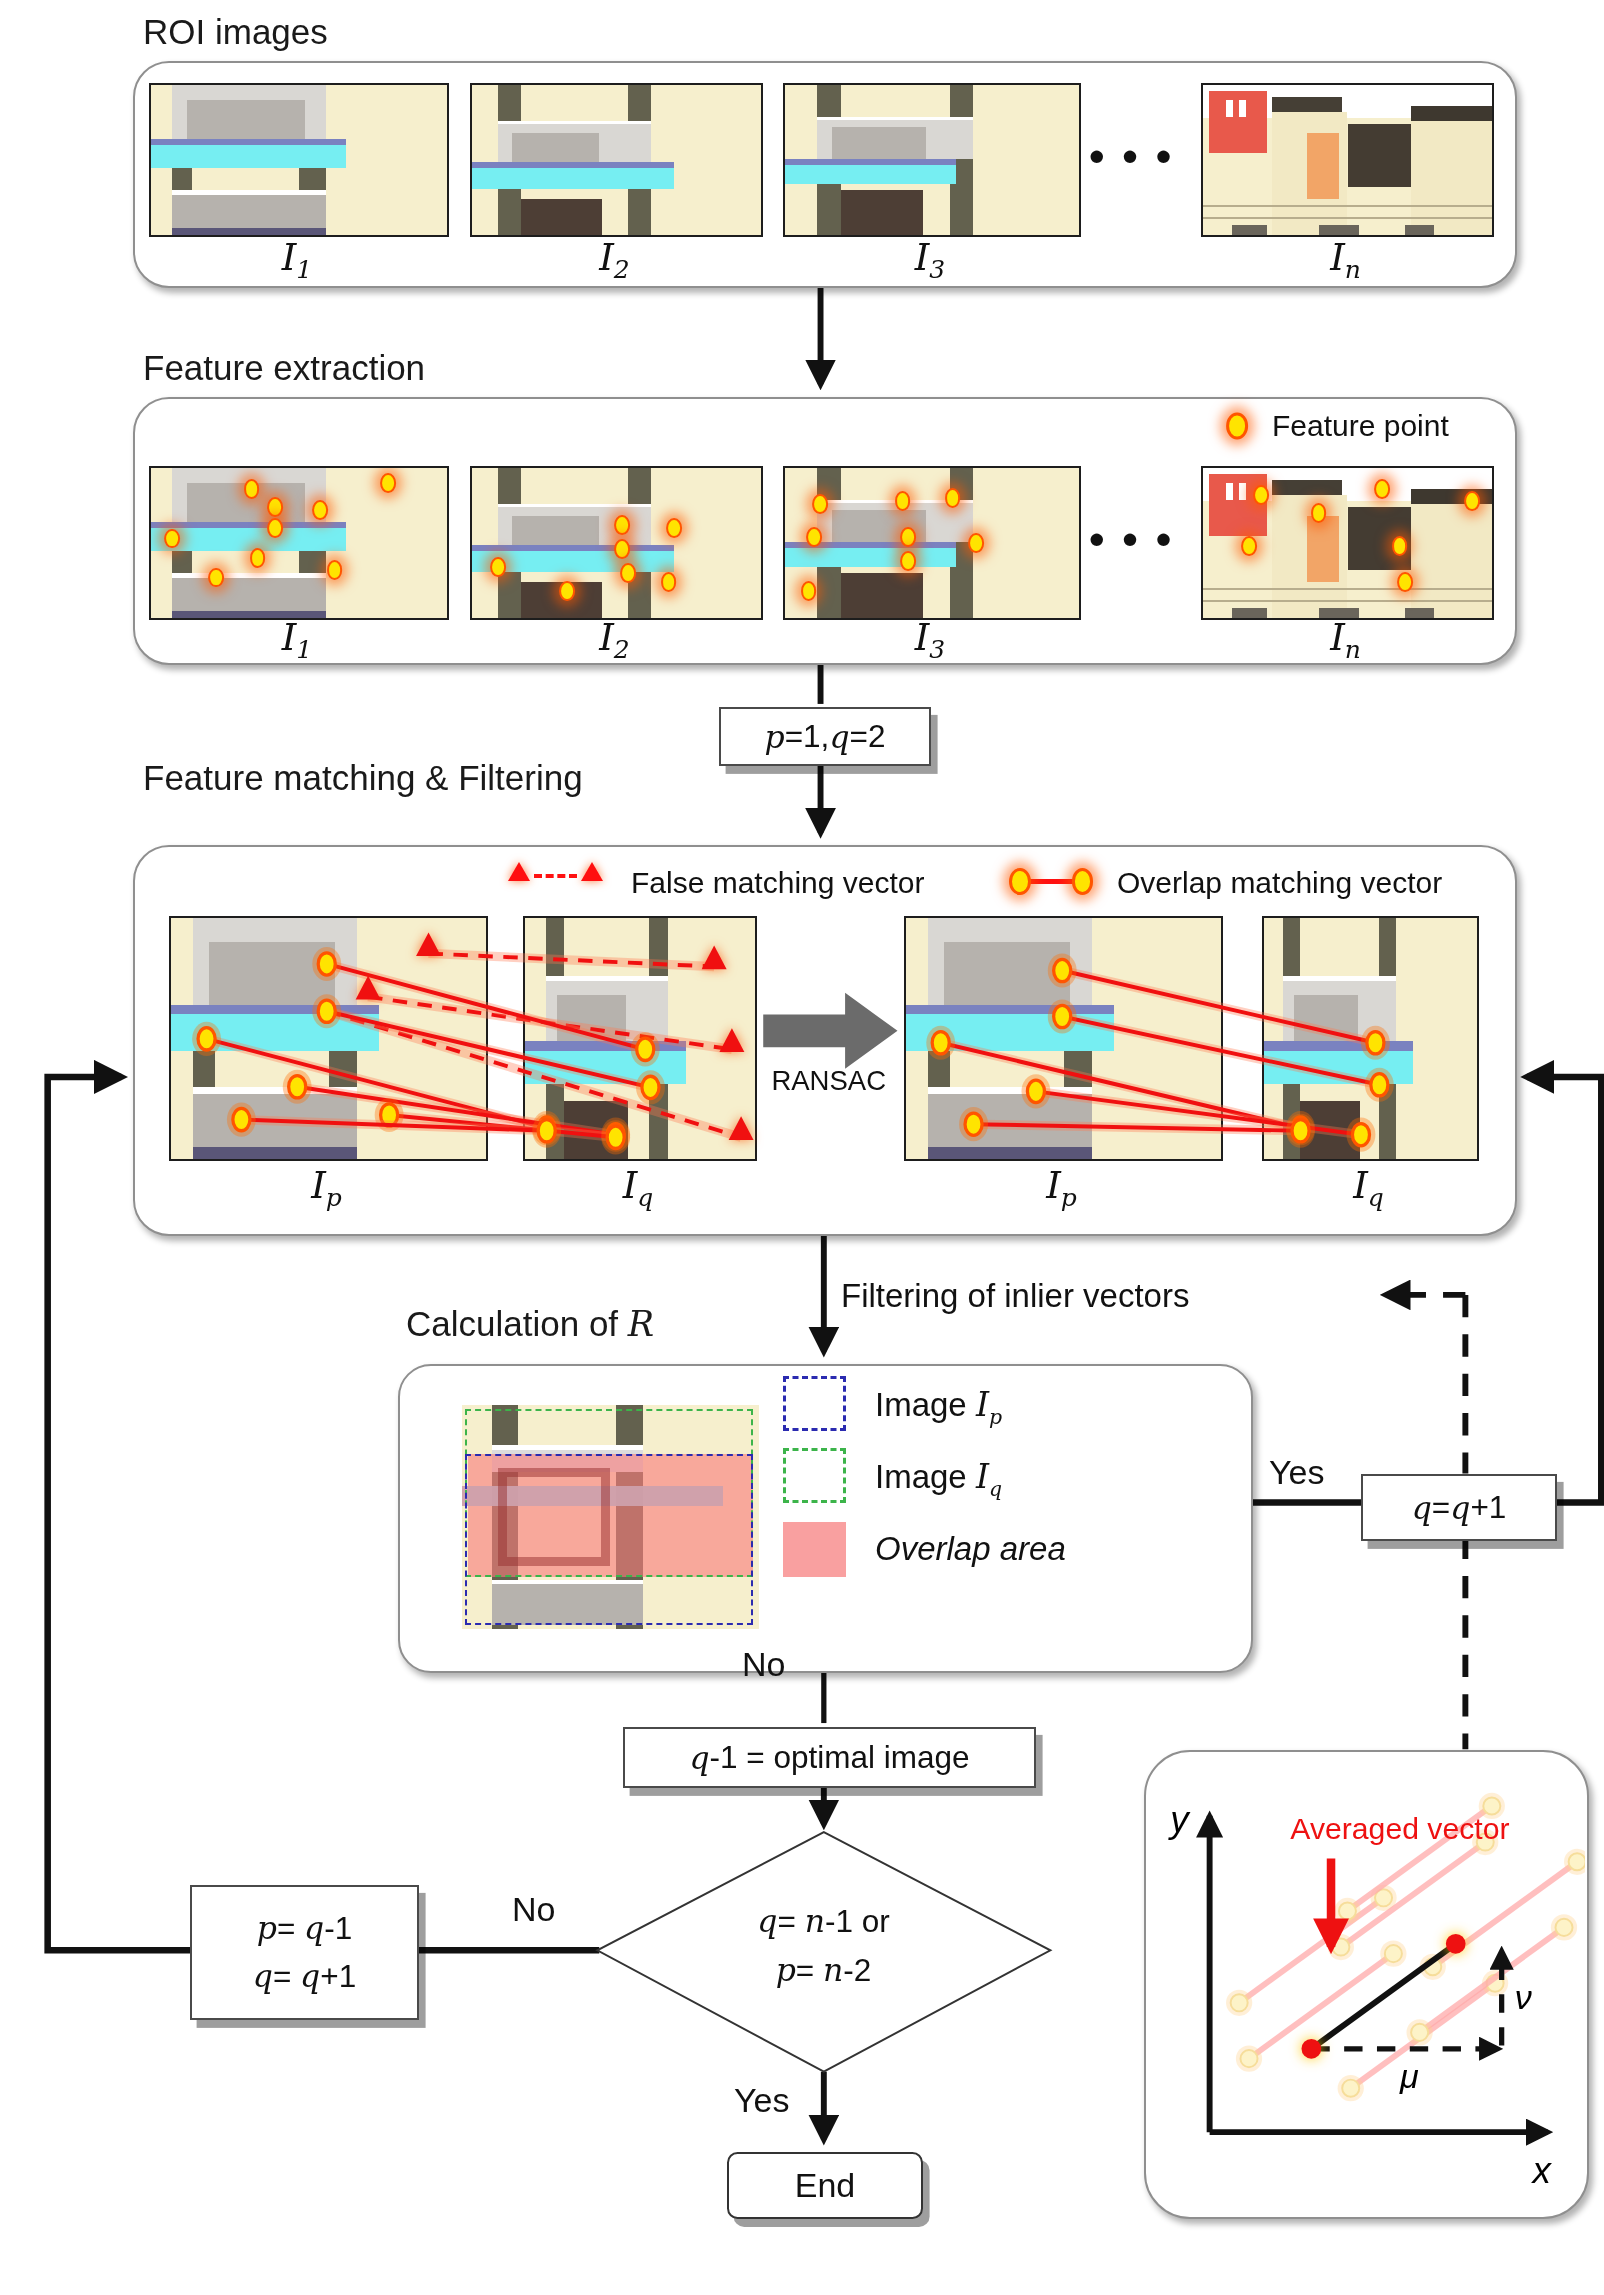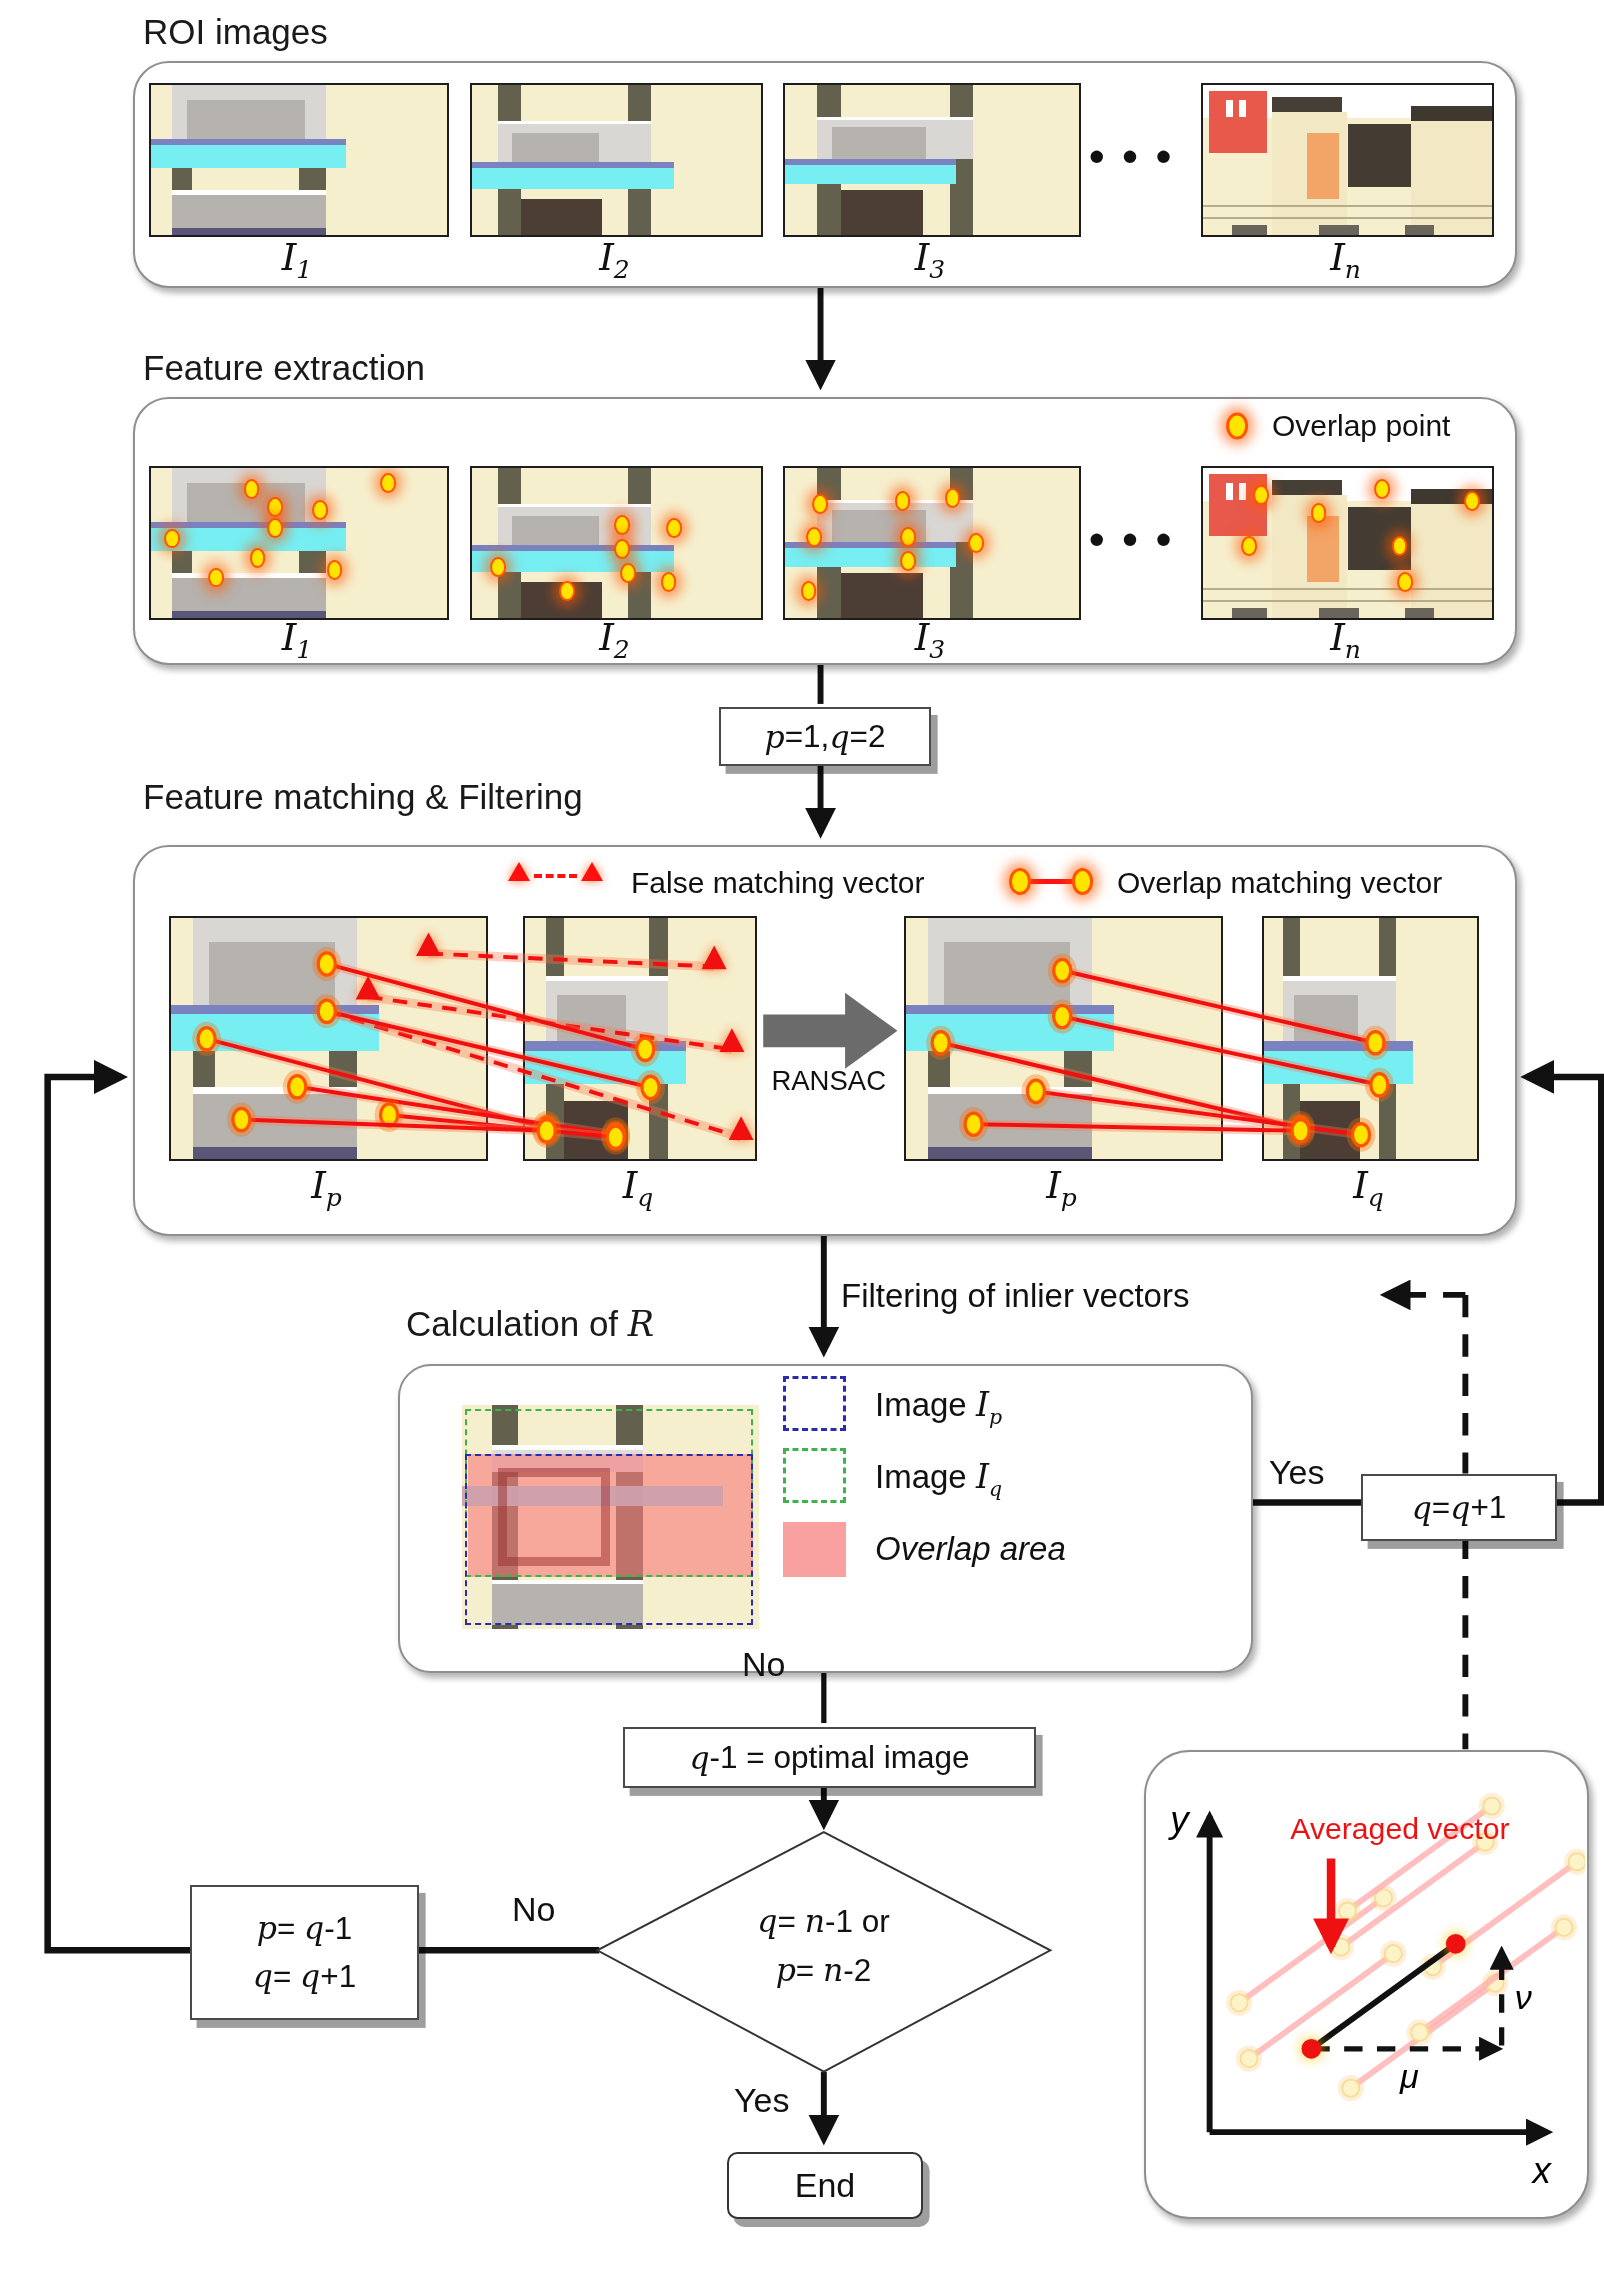--- a/index.html
+++ b/index.html
@@ -128,21 +128,21 @@
       <div class="scene-part" style="left: 70%; top: 93%; width: 10%; height: 7%; background: rgb(106, 101, 91);"></div>
     </div>
   <div class="img-label" style="left:128px;top:236px;width:296px;"><i><i>I</i></i><sub>1</sub></div>
   <div class="img-label" style="left:449px;top:236px;width:289px;"><i><i>I</i></i><sub>2</sub></div>
   <div class="img-label" style="left:762px;top:236px;width:294px;"><i><i>I</i></i><sub>3</sub></div>
   <div class="img-label" style="left:1180px;top:236px;width:289px;"><i><i>I</i></i><sub><i>n</i></sub></div>
 
   <div class="abs sec-title" style="left:122px;top:348px;">Feature extraction</div>
   <div class="round-box" style="left:112px;top:397px;width:1380px;height:264px;"></div>
   <div class="fp" style="left:1216px;top:426px;z-index:4;"></div>
-  <div class="abs legend-text" style="left:1251px;top:409px;">Overlap point</div>
+  <div class="abs legend-text" style="left:1251px;top:409px;">Feature point</div>
   <div class="img-frame" style="left:128px;top:466px;width:296px;height:150px;">
       <div class="scene-part" style="left: 7%; top: 0%; width: 7%; height: 100%; background: rgb(99, 97, 78);"></div>
       <div class="scene-part" style="left: 50%; top: 0%; width: 9%; height: 100%; background: rgb(99, 97, 78);"></div>
       <div class="scene-part" style="left: 7%; top: 0%; width: 52%; height: 37%; background: rgb(217, 215, 211);"></div>
       <div class="scene-part" style="left: 12%; top: 10%; width: 40%; height: 26%; background: rgb(182, 178, 173);"></div>
       <div class="scene-part" style="left: 0%; top: 36%; width: 66%; height: 4%; background: rgb(122, 130, 192);"></div>
       <div class="scene-part" style="left: 0%; top: 40%; width: 66%; height: 15%; background: rgb(118, 238, 242);"></div>
       <div class="scene-part" style="left: 7%; top: 70%; width: 52%; height: 3%; background: rgb(255, 255, 255);"></div>
       <div class="scene-part" style="left: 7%; top: 73%; width: 52%; height: 22%; background: rgb(182, 178, 173);"></div>
       <div class="scene-part" style="left: 7%; top: 95%; width: 52%; height: 5%; background: rgb(90, 86, 120);"></div>
@@ -216,21 +216,21 @@
       <div class="fp small" style="left: 68%; top: 52%;"></div>
       <div class="fp small" style="left: 70%; top: 76%;"></div>
     </div>
   <div class="img-label" style="left:128px;top:616px;width:296px;"><i><i>I</i></i><sub>1</sub></div>
   <div class="img-label" style="left:449px;top:616px;width:289px;"><i><i>I</i></i><sub>2</sub></div>
   <div class="img-label" style="left:762px;top:616px;width:294px;"><i><i>I</i></i><sub>3</sub></div>
   <div class="img-label" style="left:1180px;top:616px;width:289px;"><i><i>I</i></i><sub><i>n</i></sub></div>
 
   <div class="proc-box math" style="left:698px;top:707px;width:208px;height:55px;"><i>p</i>=1, <i>q</i>=2</div>
 
-  <div class="abs sec-title" style="left:122px;top:777px;text-align:right;">Feature matching &amp; Filtering</div>
+  <div class="abs sec-title" style="left:122px;top:758px;text-align:right;">Feature matching &amp; Filtering</div>
   <div class="round-box" style="left:112px;top:845px;width:1380px;height:387px;"></div>
 
   <div class="abs" style="left:487px;top:862px;z-index:4;display:flex;align-items:center;">
     <div class="tri"></div>
     <div class="dash-red" style="width:43px;margin:9.2px 3.9px 0 3.9px;"></div>
     <div class="tri"></div>
   </div>
   <div class="abs legend-text" style="left:610px;top:866px;">False matching vector</div>
   <div class="abs" style="left:988px;top:868px;z-index:4;display:flex;align-items:center;">
     <div class="fp" style="position:static;transform:none;"></div>

